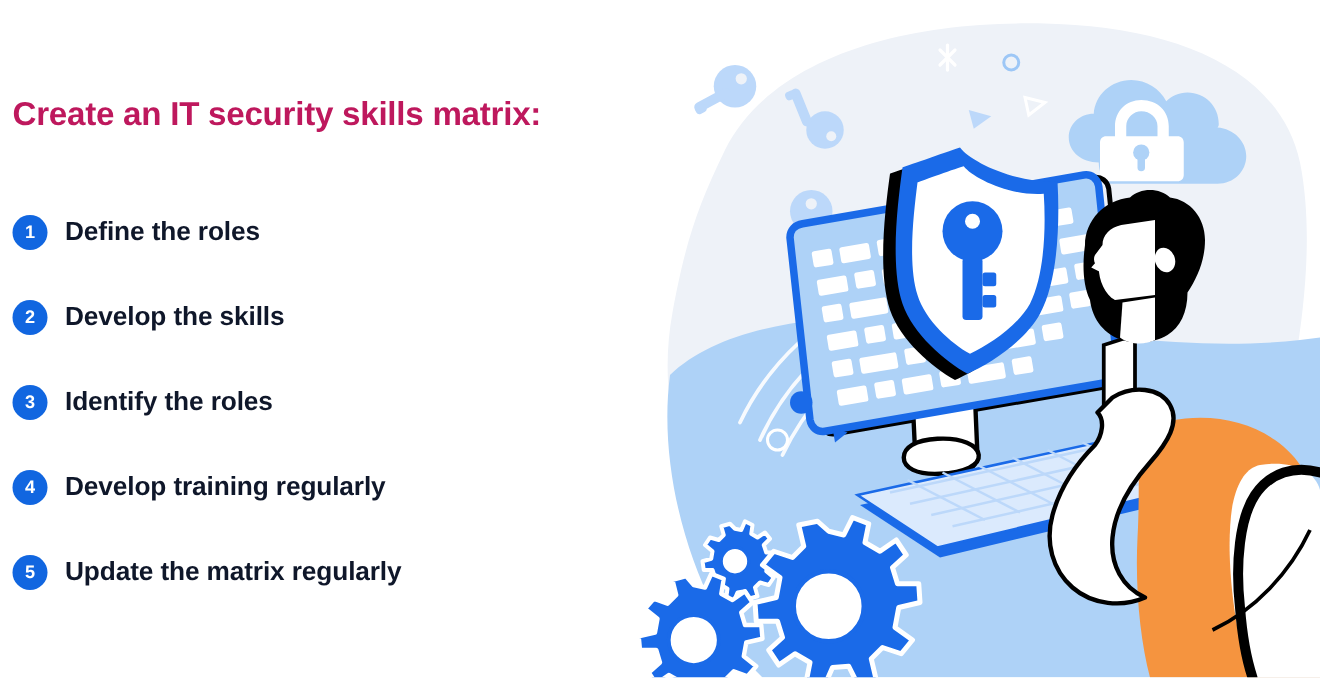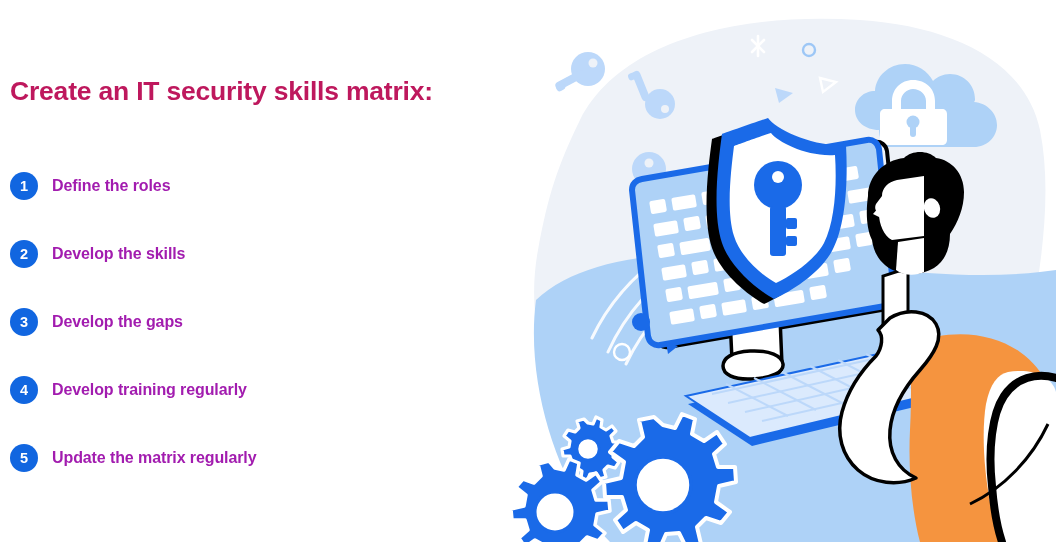--- a/index.html
+++ b/index.html
@@ -69,23 +69,23 @@
     display: flex;
     align-items: center;
     justify-content: center;
     line-height: 1;
   }
   .step-label {
     position: absolute;
     left: 52px;
     top: 50%;
     transform: translateY(-50%);
-    font-size: 16px;
+    font-size: 21px;
     font-weight: bold;
-    color: #a21caf;
+    color: #0f172a;
     letter-spacing: -0.1px;
     white-space: nowrap;
   }
 
   
   #illustration {
     position: absolute;
     left: 480px;
     top: 0;
     width: 576px;
@@ -110,21 +110,21 @@
       <li class="step-item">
         <span class="step-badge">1</span>
         <span class="step-label">Define the roles</span>
       </li>
       <li class="step-item">
         <span class="step-badge">2</span>
         <span class="step-label">Develop the skills</span>
       </li>
       <li class="step-item">
         <span class="step-badge">3</span>
-        <span class="step-label">Develop the gaps</span>
+        <span class="step-label">Identify the roles</span>
       </li>
       <li class="step-item">
         <span class="step-badge">4</span>
         <span class="step-label">Develop training regularly</span>
       </li>
       <li class="step-item">
         <span class="step-badge">5</span>
         <span class="step-label">Update the matrix regularly</span>
       </li>
     </ul>

